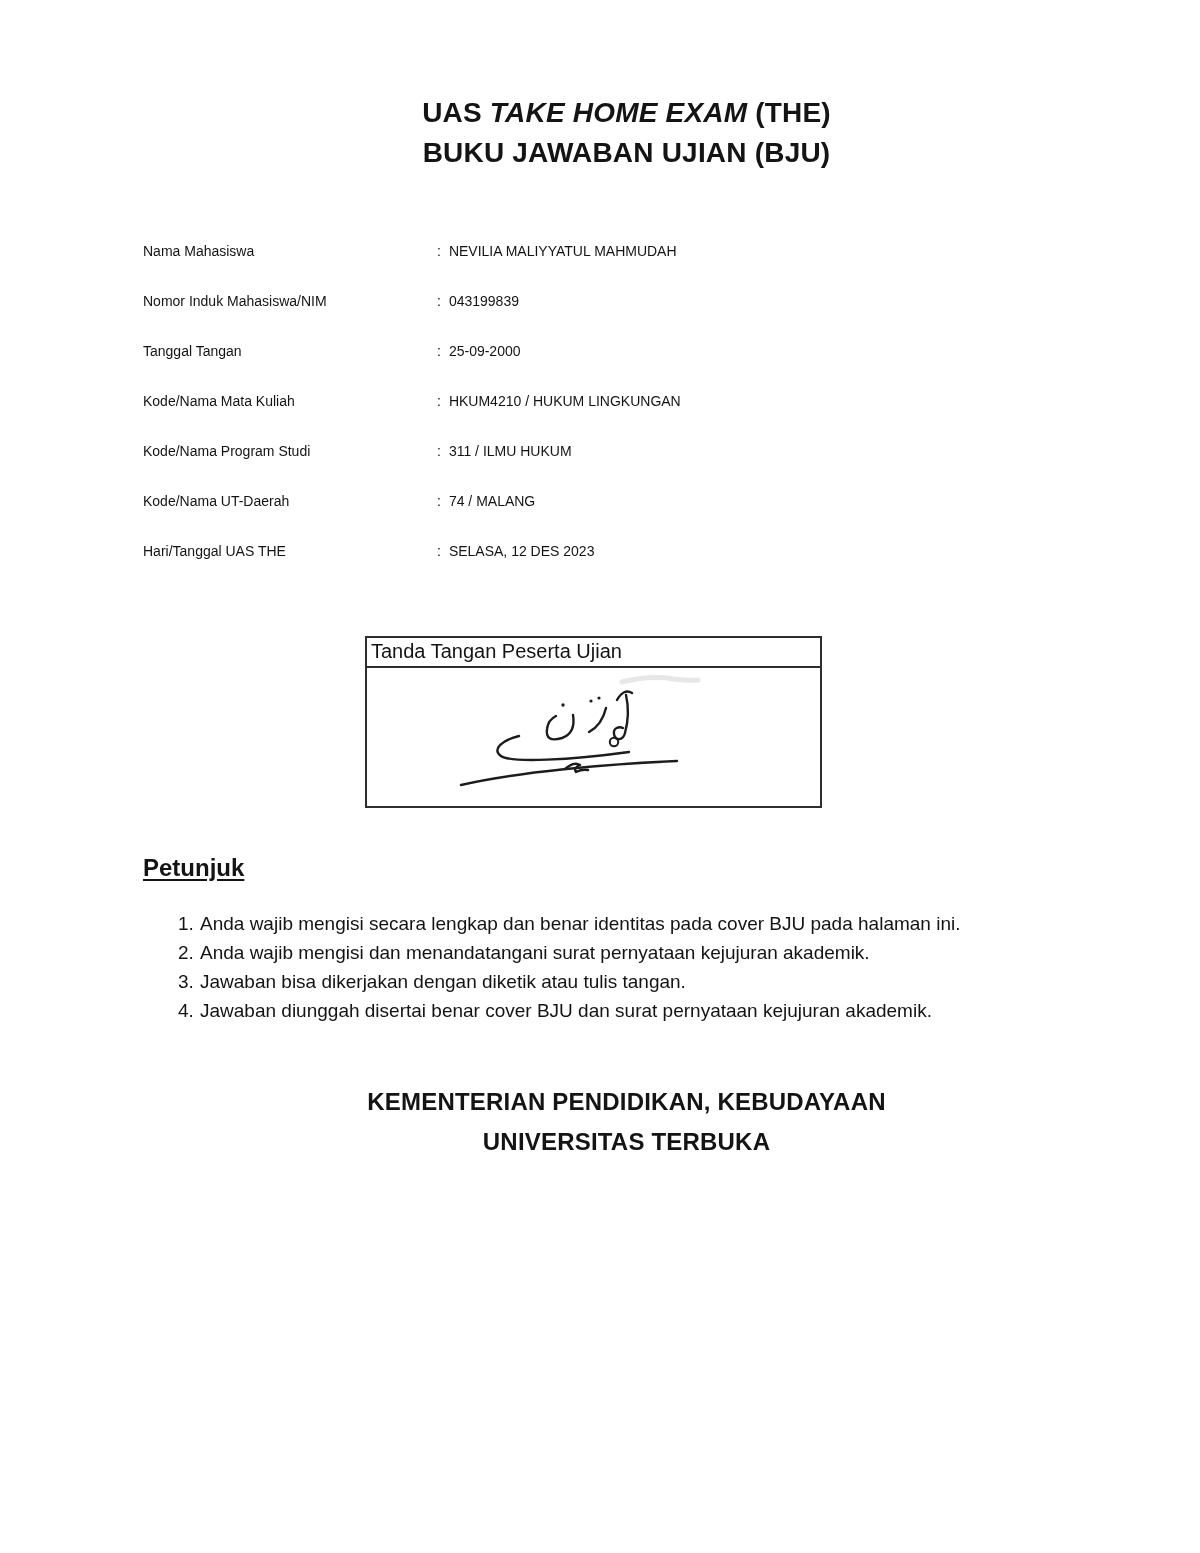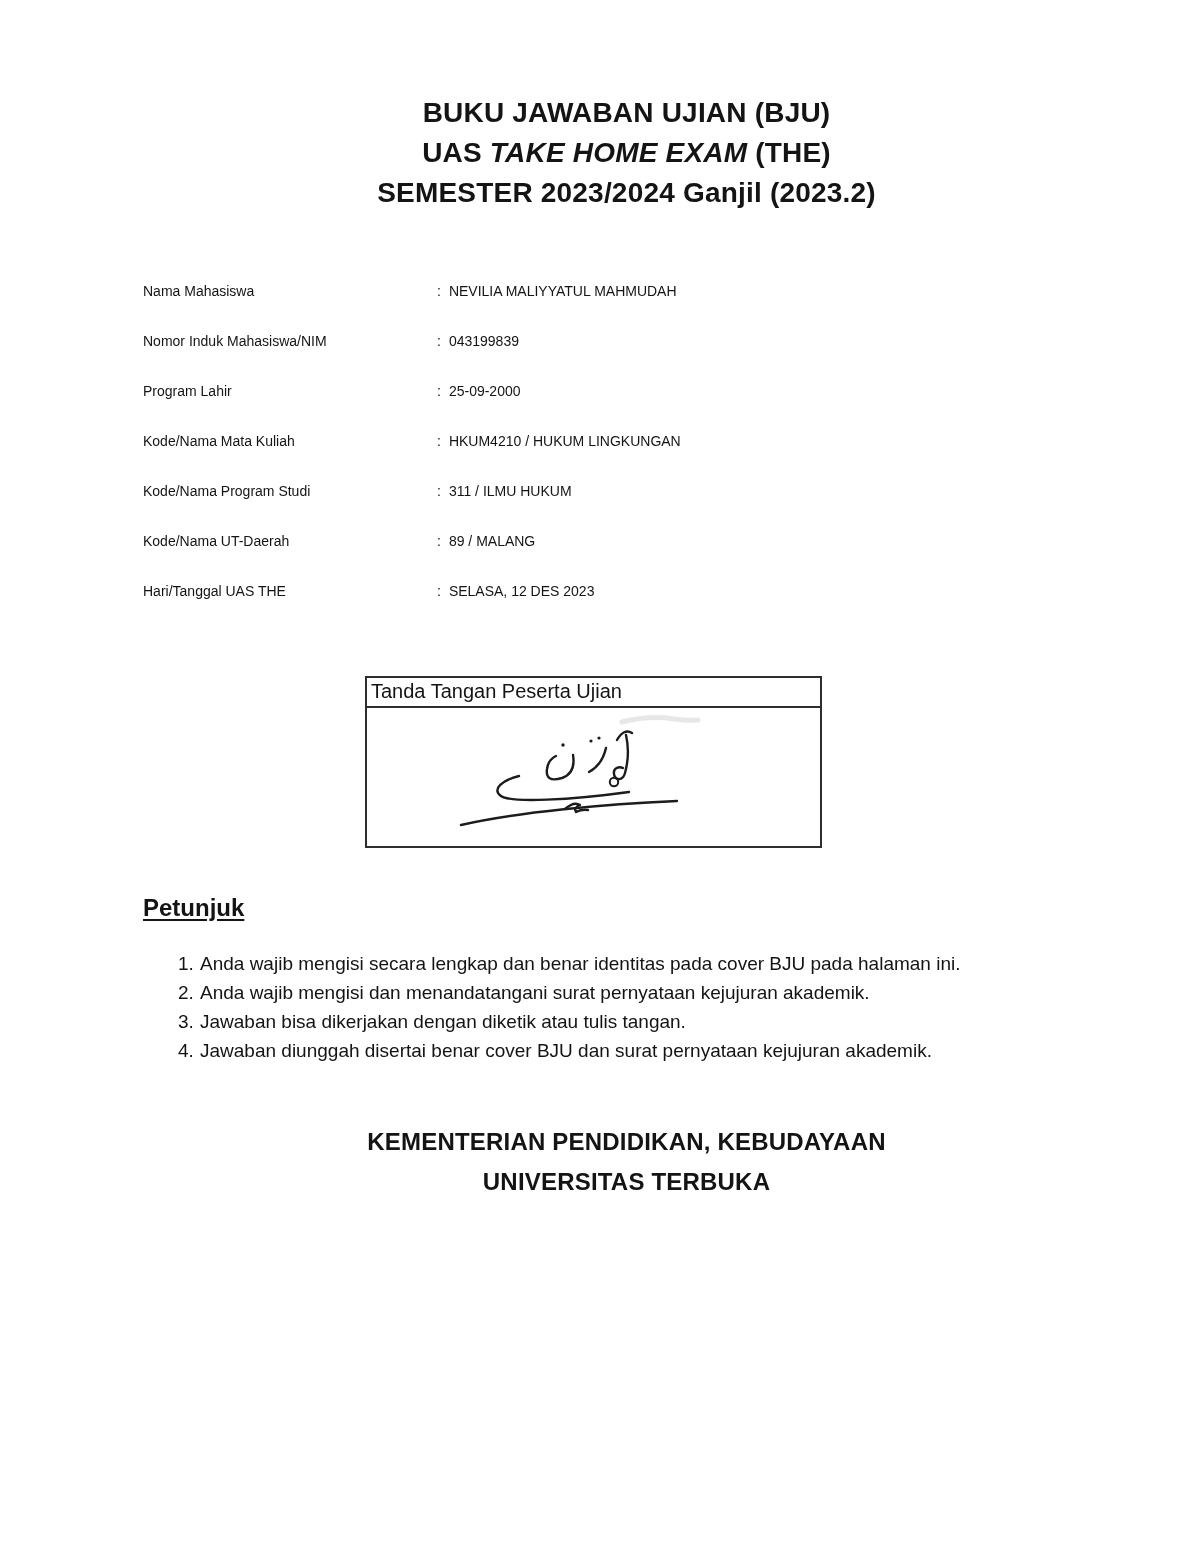--- a/index.html
+++ b/index.html
@@ -54,55 +54,54 @@
   .footer-block { margin-top:57px; text-align:center; }
   .footer-line { font-size:24px; font-weight:bold; line-height:40px; letter-spacing:0.2px; }
 </style>
 </head>
 <body>
 
 <div class="page">
   <div class="content">
 
     <div class="title-block">
+      <div class="title-line"><span>UAS </span><span class="t-italic">TAKE HOME EXAM</span><span> (THE)</span></div>
       <div class="title-line">BUKU JAWABAN UJIAN (BJU)</div>
-      <div class="title-line"><span>UAS </span><span class="t-italic">TAKE HOME EXAM</span><span> (THE)</span></div>
-      <div class="title-line">SEMESTER 2023/2024 Ganjil (2023.2)</div>
     </div>
 
     <div class="fields">
       <div class="field-row">
         <span class="field-label">Nama Mahasiswa</span>
         <span class="field-colon">:</span>
         <span class="field-value">NEVILIA MALIYYATUL MAHMUDAH</span>
       </div>
       <div class="field-row">
         <span class="field-label">Nomor Induk Mahasiswa/NIM</span>
         <span class="field-colon">:</span>
         <span class="field-value">043199839</span>
       </div>
       <div class="field-row">
-        <span class="field-label">Program Lahir</span>
+        <span class="field-label">Tanggal Tangan</span>
         <span class="field-colon">:</span>
         <span class="field-value">25-09-2000</span>
       </div>
       <div class="field-row">
         <span class="field-label">Kode/Nama Mata Kuliah</span>
         <span class="field-colon">:</span>
         <span class="field-value">HKUM4210 / HUKUM LINGKUNGAN</span>
       </div>
       <div class="field-row">
         <span class="field-label">Kode/Nama Program Studi</span>
         <span class="field-colon">:</span>
         <span class="field-value">311 / ILMU HUKUM</span>
       </div>
       <div class="field-row">
         <span class="field-label">Kode/Nama UT-Daerah</span>
         <span class="field-colon">:</span>
-        <span class="field-value">89 / MALANG</span>
+        <span class="field-value">74 / MALANG</span>
       </div>
       <div class="field-row">
         <span class="field-label">Hari/Tanggal UAS THE</span>
         <span class="field-colon">:</span>
         <span class="field-value">SELASA, 12 DES 2023</span>
       </div>
     </div>
 
     <div class="sig-box">
       <div class="sig-header">Tanda Tangan Peserta Ujian</div>

